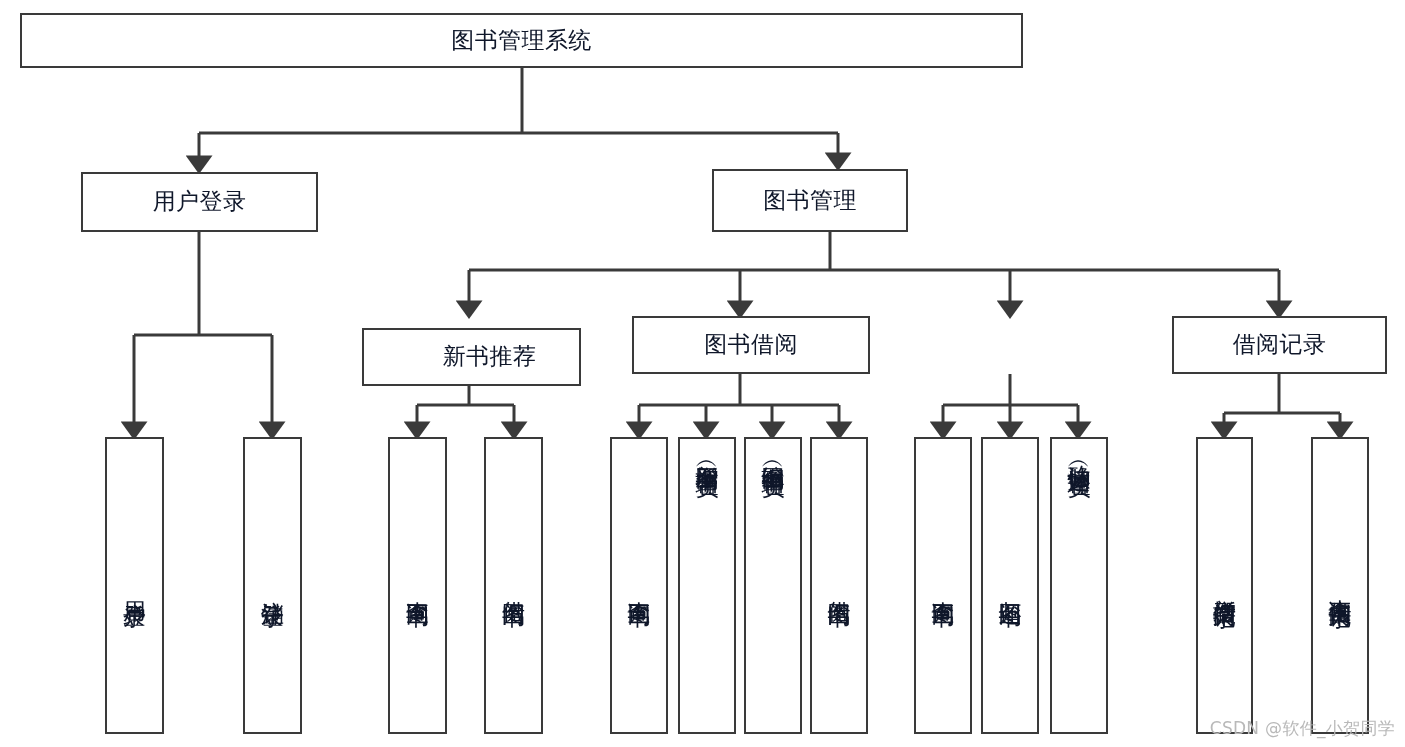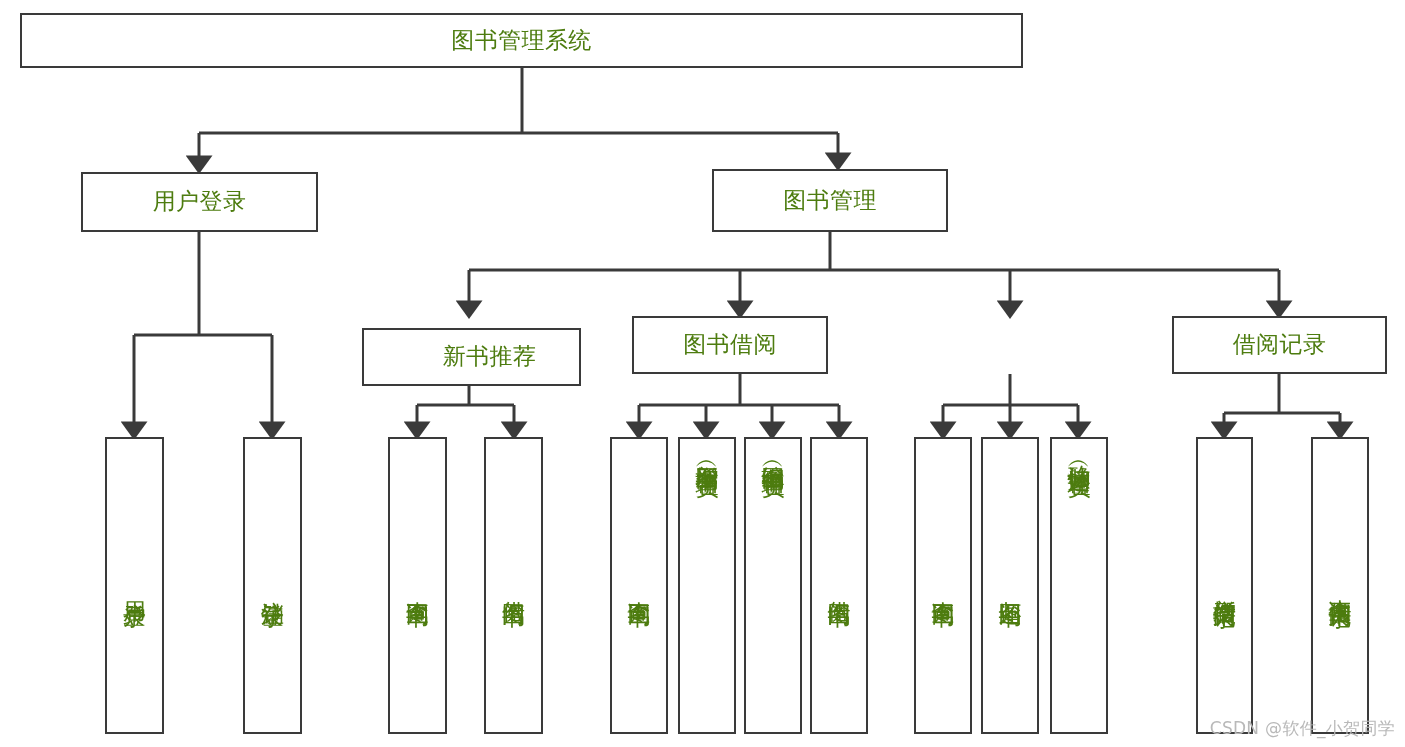--- a/index.html
+++ b/index.html
@@ -23,21 +23,21 @@
     left: 0;
     top: 0;
     width: 1405px;
     height: 747px;
   }
   .node {
     position: absolute;
     box-sizing: border-box;
     border: 2.2px solid #3a3a3a;
     background: #ffffff;
-    color: #4d7c0f;
+    color: #0f172a;
     display: flex;
     align-items: center;
     justify-content: center;
     text-align: center;
     line-height: 1.18;
     z-index: 3;
   }
   .node .node-label {
     display: block;
     white-space: pre;
@@ -134,29 +134,29 @@
   </svg>
 
   <div class="node root horiz" style="left:20px; top:13px; width:1003px; height:55px;">
     <span class="node-label">图书管理系统</span>
   </div>
 
   <div class="node horiz" style="left:81px; top:172px; width:237px; height:60px;">
     <span class="node-label">用户登录</span>
   </div>
 
-  <div class="node horiz" style="left:712px; top:169px; width:236px; height:63px;">
+  <div class="node horiz" style="left:712px; top:169px; width:196px; height:63px;">
     <span class="node-label">图书管理</span>
   </div>
 
   <div class="node horiz" style="left:362px; top:328px; width:219px; height:58px;padding-left:36px;">
     <span class="node-label">新书推荐</span>
   </div>
 
-  <div class="node horiz" style="left:632px; top:316px; width:196px; height:58px;">
+  <div class="node horiz" style="left:632px; top:316px; width:238px; height:58px;">
     <span class="node-label">图书借阅</span>
   </div>
 
 
   <div class="node horiz" style="left:1172px; top:316px; width:215px; height:58px;align-items:center;">
     <span class="node-label">借阅记录</span>
   </div>
 
   <div class="node vert centered" style="left:105px; top:437px; width:59px; height:297px;">
     <span class="node-label">用户登录</span>

